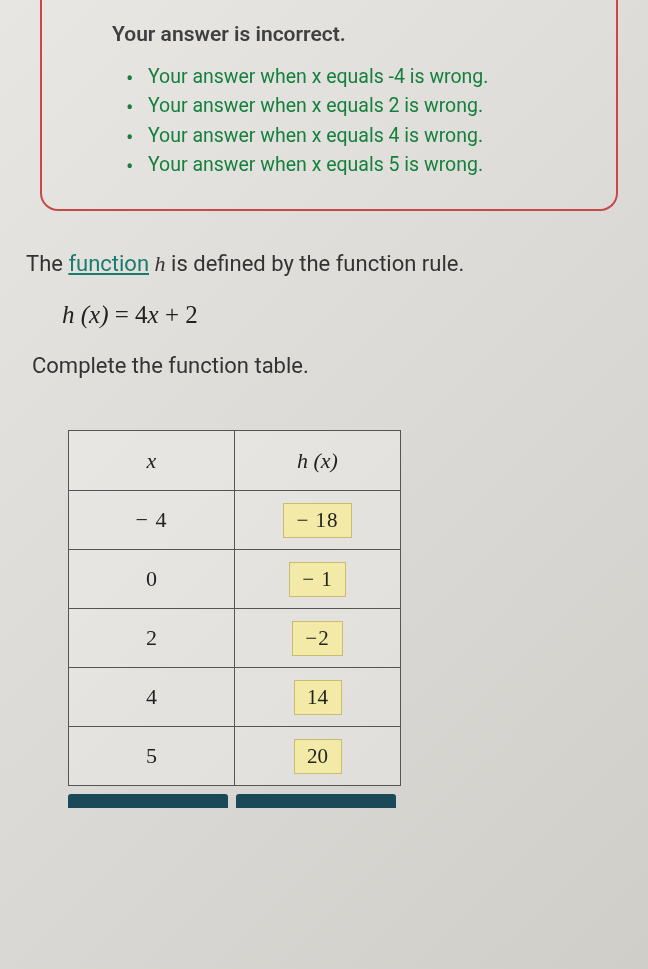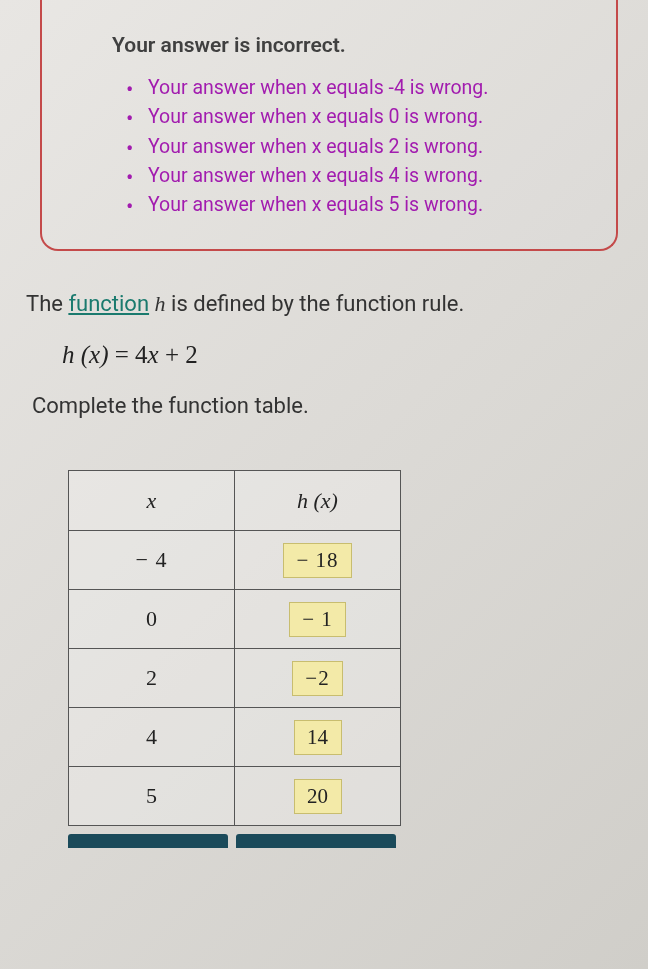--- a/index.html
+++ b/index.html
@@ -10,36 +10,36 @@
     height: 969px;
     color: #333;
     position: relative;
     overflow: hidden;
   }
   .feedback-box {
     margin: 0 30px 0 40px;
     border: 2px solid #c44a4a;
     border-top: none;
     border-radius: 0 0 18px 18px;
-    padding: 33px 20px 30px 70px;
+    padding: 22px 20px 30px 70px;
     background: rgba(255,255,255,0.05);
   }
   .feedback-title {
     font-size: 21px;
     font-weight: 600;
     color: #404040;
     margin-bottom: 16px;
   }
   .feedback-list {
     list-style: none;
     padding-left: 36px;
   }
   .feedback-list li {
     font-size: 19.5px;
-    color: #a21caf;
+    color: #15803d;
     line-height: 1.5;
     position: relative;
   }
   .feedback-list li::before {
     content: "•";
     position: absolute;
     left: -22px;
     font-size: 22px;
   }
   .problem-text {
@@ -114,21 +114,20 @@
     border-radius: 3px 3px 0 0;
   }
 </style>
 </head>
 <body>
 
 <div class="feedback-box">
   <div class="feedback-title">Your answer is incorrect.</div>
   <ul class="feedback-list">
     <li>Your answer when x equals -4 is wrong.</li>
-    <li>Your answer when x equals 0 is wrong.</li>
     <li>Your answer when x equals 2 is wrong.</li>
     <li>Your answer when x equals 4 is wrong.</li>
     <li>Your answer when x equals 5 is wrong.</li>
   </ul>
 </div>
 
 <div class="problem-text">
   <span>The </span><a href="#" class="link">function</a><span class="italic"> h </span><span>is defined by the function rule.</span>
 </div>
 

